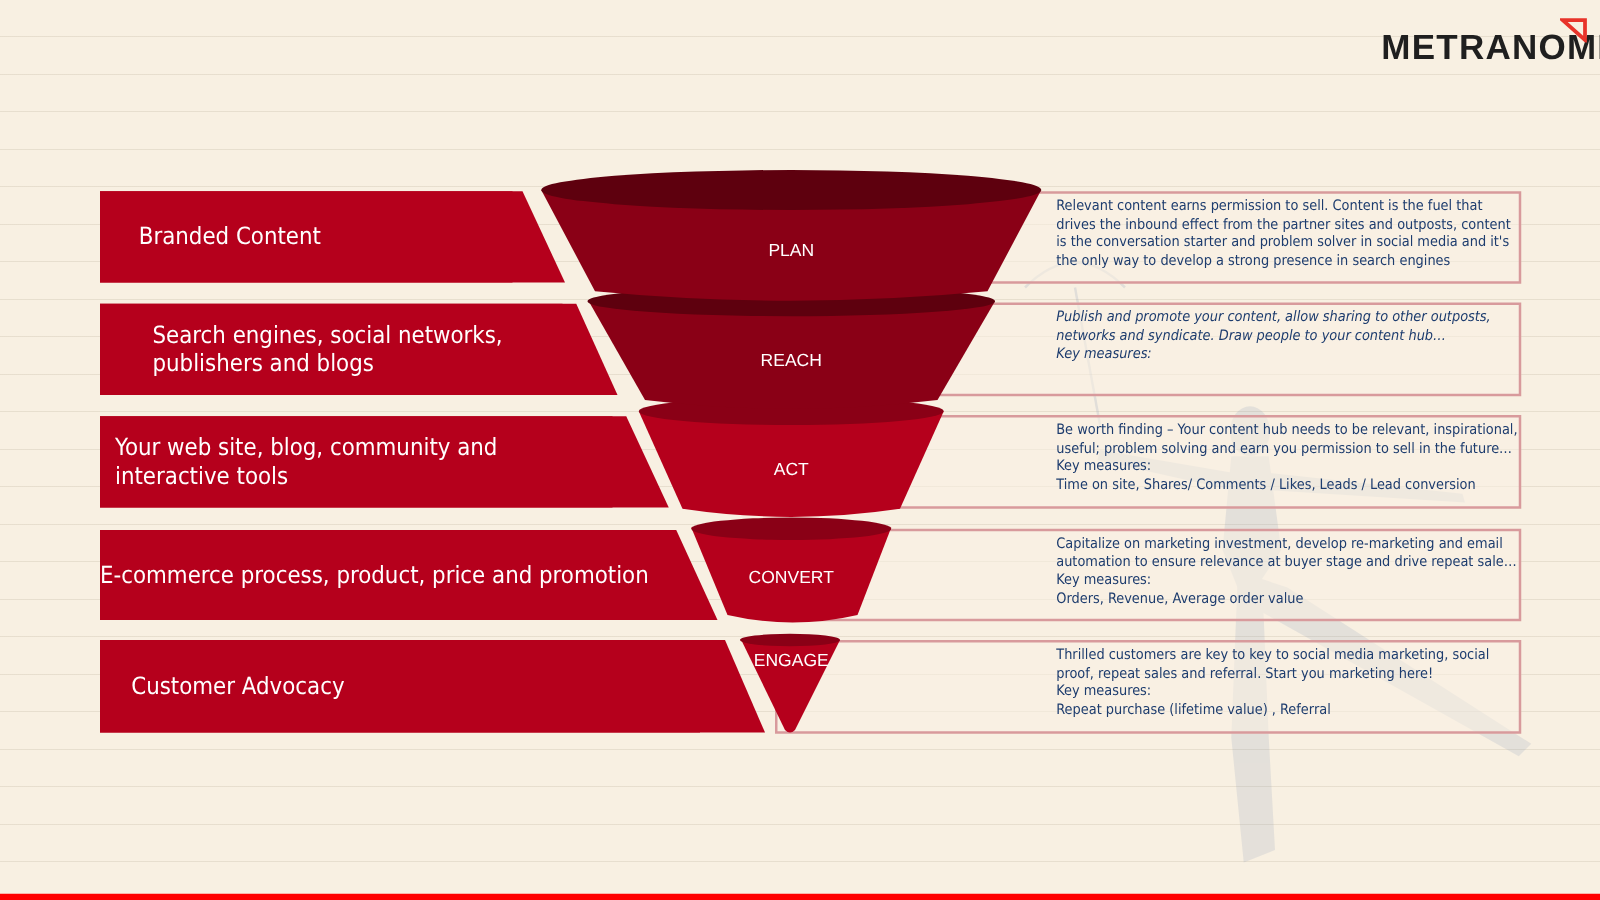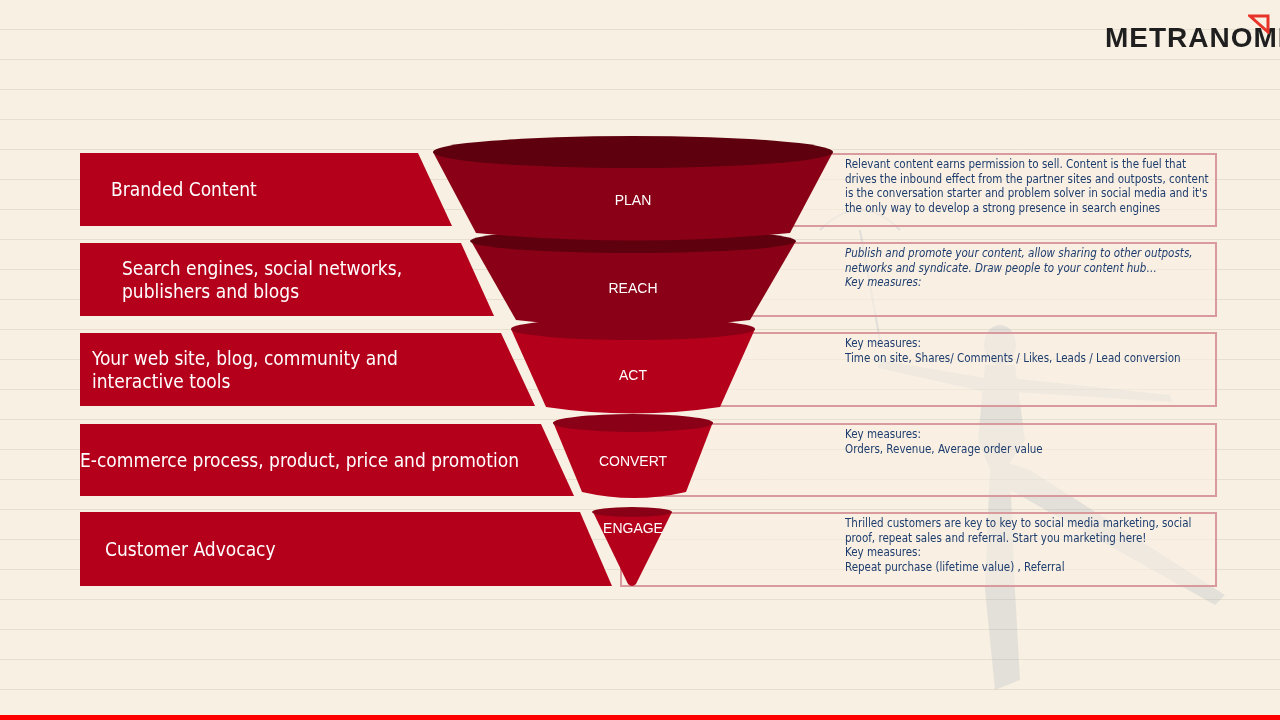--- a/index.html
+++ b/index.html
@@ -73,26 +73,28 @@
   </div>
 </div>
 <div class="desc-box" style="top:242px;height:75px;font-style:italic;">
   <div class="desc-text">
     <div>Publish and promote your content, allow sharing to other outposts, networks and syndicate. Draw people to your content hub…</div>
     <div>Key measures:</div>
   </div>
 </div>
 <div class="desc-box" style="top:332px;height:75px;">
   <div class="desc-text">
+    <div>Be worth finding – Your content hub needs to be relevant, inspirational, useful; problem solving and earn you permission to sell in the future…</div>
     <div>Key measures:</div>
     <div>Time on site, Shares/ Comments / Likes, Leads / Lead conversion</div>
   </div>
 </div>
 <div class="desc-box" style="top:423px;height:74px;">
   <div class="desc-text">
+    <div>Capitalize on marketing investment, develop re-marketing and email automation to ensure relevance at buyer stage and drive repeat sale…</div>
     <div>Key measures:</div>
     <div>Orders, Revenue,  Average order value</div>
   </div>
 </div>
 <div class="desc-box" style="top:512px;height:75px;">
   <div class="desc-text">
     <div>Thrilled customers are key to key to social media marketing, social proof, repeat sales and referral. Start you marketing here!</div>
     <div>Key measures:</div>
     <div>Repeat purchase (lifetime value) , Referral</div>
   </div>

